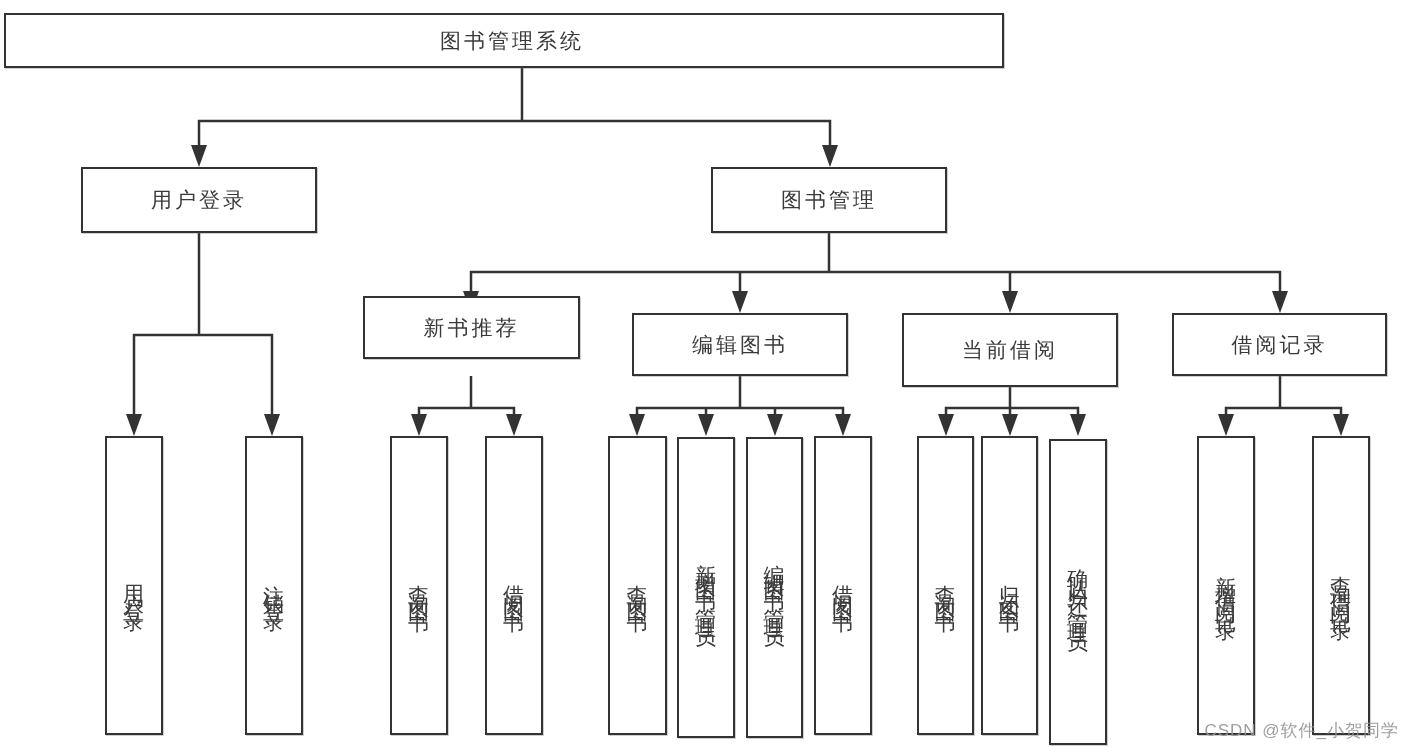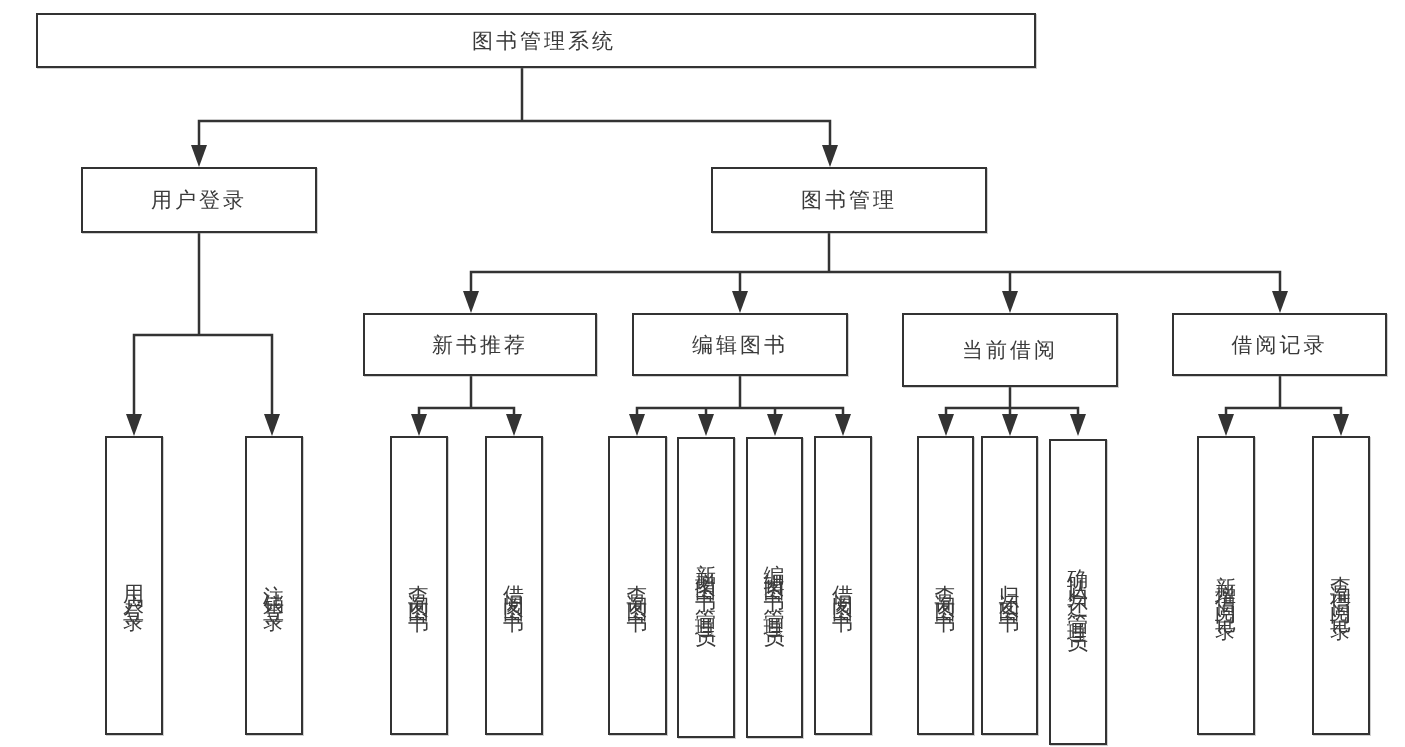--- a/index.html
+++ b/index.html
@@ -83,32 +83,32 @@
       <polygon points="767,414 783,414 775,436"></polygon>
       <polygon points="835,414 851,414 843,436"></polygon>
       <polygon points="938,414 954,414 946,436"></polygon>
       <polygon points="1002,414 1018,414 1010,436"></polygon>
       <polygon points="1070,414 1086,414 1078,436"></polygon>
       <polygon points="1218,414 1234,414 1226,436"></polygon>
       <polygon points="1333,414 1349,414 1341,436"></polygon>
     </g>
   </svg>
 
-  <div class="box" style="left:36px;top:13px;width:1000px;height:55px;padding-left:16px;">
+  <div class="box" style="left:4px;top:13px;width:1000px;height:55px;padding-left:16px;">
     <span class="lbl">图书管理系统</span>
   </div>
 
   <div class="box" style="left:81px;top:167px;width:236px;height:66px;">
     <span class="lbl">用户登录</span>
   </div>
-  <div class="box" style="left:711px;top:167px;width:276px;height:66px;">
+  <div class="box" style="left:711px;top:167px;width:236px;height:66px;">
     <span class="lbl">图书管理</span>
   </div>
 
-  <div class="box" style="left:363px;top:313px;width:234px;height:63px;">
+  <div class="box" style="left:363px;top:296px;width:217px;height:63px;">
     <span class="lbl">新书推荐</span>
   </div>
   <div class="box" style="left:632px;top:313px;width:216px;height:63px;">
     <span class="lbl">编辑图书</span>
   </div>
   <div class="box" style="left:902px;top:313px;width:216px;height:74px;">
     <span class="lbl">当前借阅</span>
   </div>
   <div class="box" style="left:1172px;top:313px;width:215px;height:63px;">
     <span class="lbl">借阅记录</span>
@@ -151,14 +151,15 @@
     <span class="lbl">确认归还（管理员）</span>
   </div>
 
   <div class="box leaf" style="left:1197px;top:436px;width:58px;height:299px;">
     <span class="lbl">新增借阅记录</span>
   </div>
   <div class="box leaf" style="left:1312px;top:436px;width:58px;height:299px;">
     <span class="lbl">查询借阅记录</span>
   </div>
 
+  <div class="watermark">CSDN @软件_小贺同学</div>
 
 </div>
 
 </body></html>

